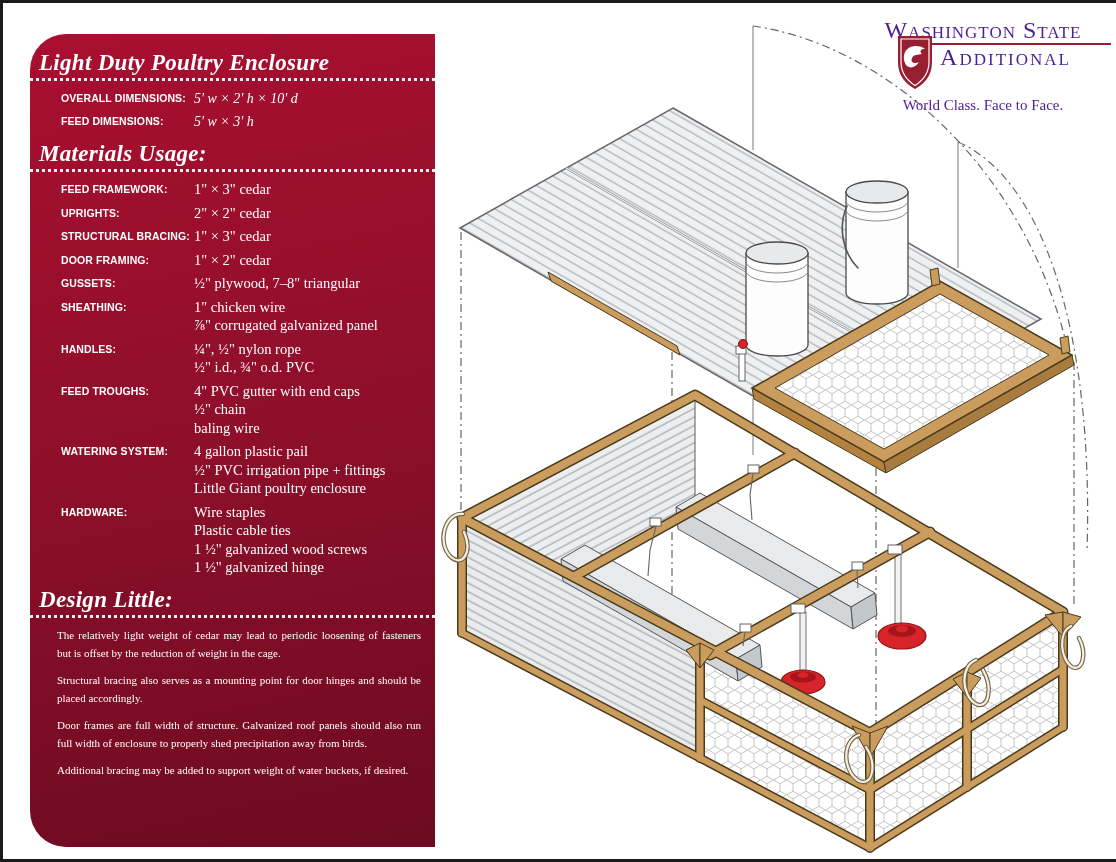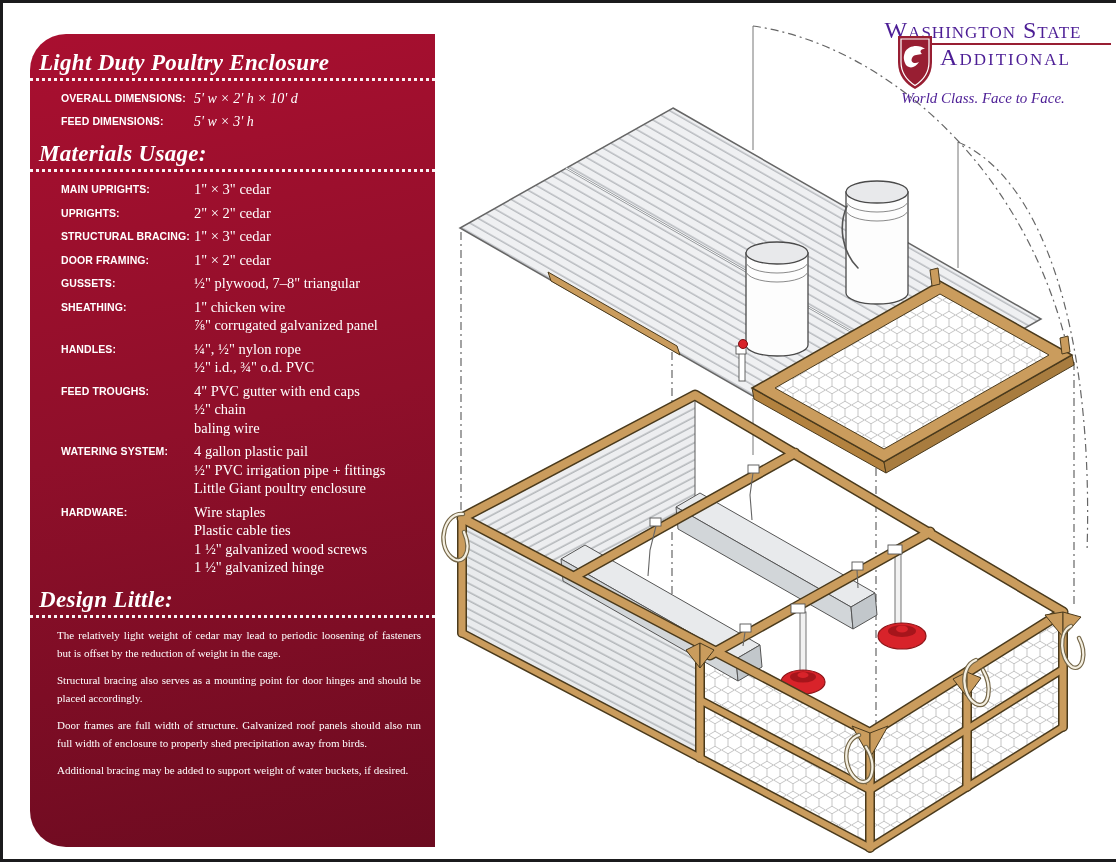--- a/index.html
+++ b/index.html
@@ -35,21 +35,21 @@
   .notes p{margin:0 0 8px 0;font-size:11px;line-height:18.5px;text-align:justify}
 
   
   .logo{position:absolute;left:853px;top:18px;width:260px;z-index:3;color:#4c1d95;
     text-align:center;font-family:"Liberation Serif",serif}
   .l1{font-variant:small-caps;font-size:24px;line-height:25px;letter-spacing:1px;white-space:nowrap}
   .rule{height:2px;background:#981E32;width:198px;margin:0 0 0 60px}
   .l2row{display:flex;align-items:flex-start;justify-content:center;margin-top:-3px}
   .shield{flex:none;margin:-6px 5px 0 0}
   .l2{font-variant:small-caps;font-size:24px;line-height:28px;letter-spacing:2px;padding-top:1px}
-  .tag{font-style:italic;font-size:15px;}
+  .tag{font-size:15px;margin-top:7px}
 </style>
 </head>
 <body>
 
 <svg class="illus" width="1116" height="862" viewBox="0 0 1116 862">
   <defs>
     <pattern id="corrRoof" patternUnits="userSpaceOnUse" width="60" height="8.2" patternTransform="rotate(29.8)">
       <rect width="60" height="8.2" fill="#EFF0F2"></rect>
       <line x1="0" y1="1" x2="60" y2="1" stroke="#A7ABB0" stroke-width="1.2"></line>
     </pattern>
@@ -207,21 +207,21 @@
      <span class="val ital">5' w × 2' h × 10' d</span>
    </div>
       <div class="row">
      <span class="lbl">FEED DIMENSIONS:</span>
      <span class="val ital">5' w × 3' h</span>
    </div>
     </div>
   <div class="hd hd2">Materials Usage:</div>
   <div>
       <div class="mrow">
-     <span class="lbl">MAIN UPRIGHTS:</span>
+     <span class="lbl">FEED FRAMEWORK:</span>
      <span class="vlines">
           <div>1" × 3" cedar</div>
         </span>
    </div>
       <div class="mrow">
      <span class="lbl">UPRIGHTS:</span>
      <span class="vlines">
           <div>2" × 2" cedar</div>
         </span>
    </div>

